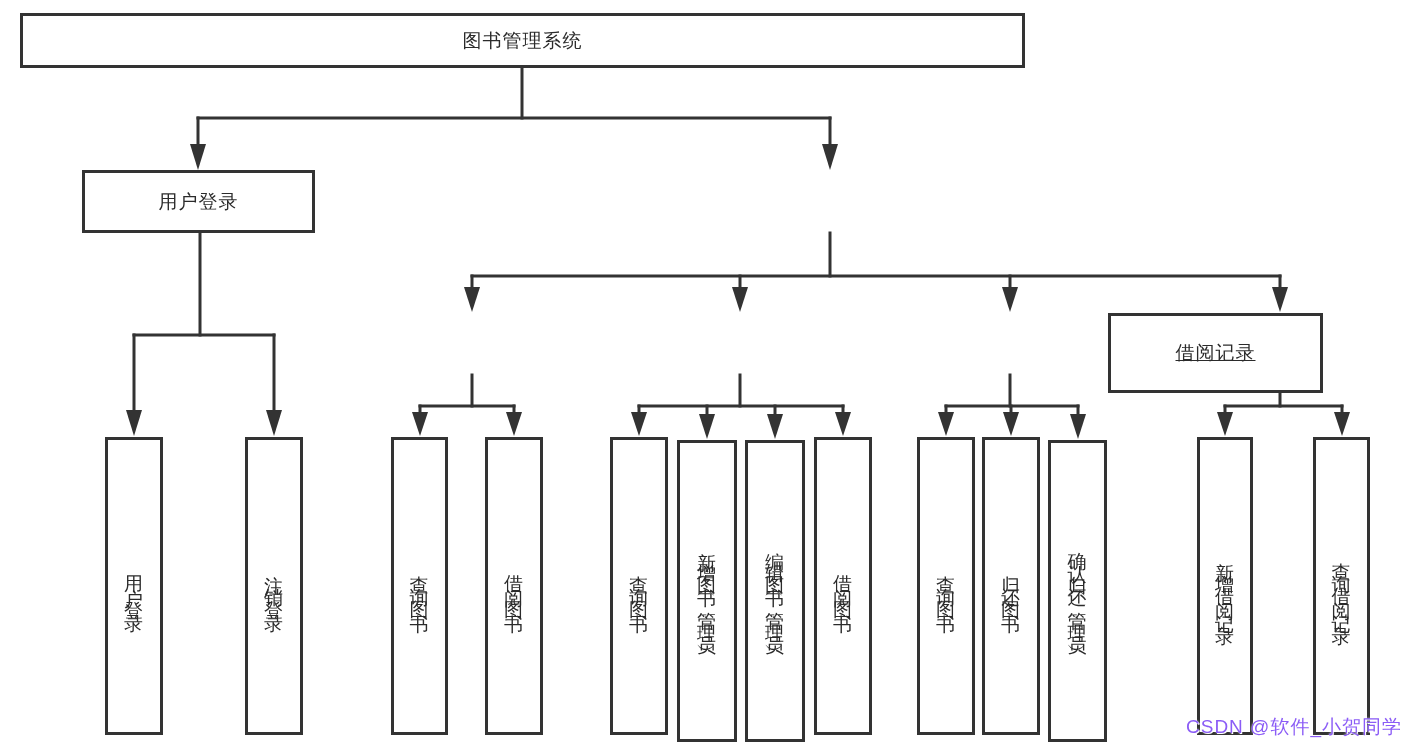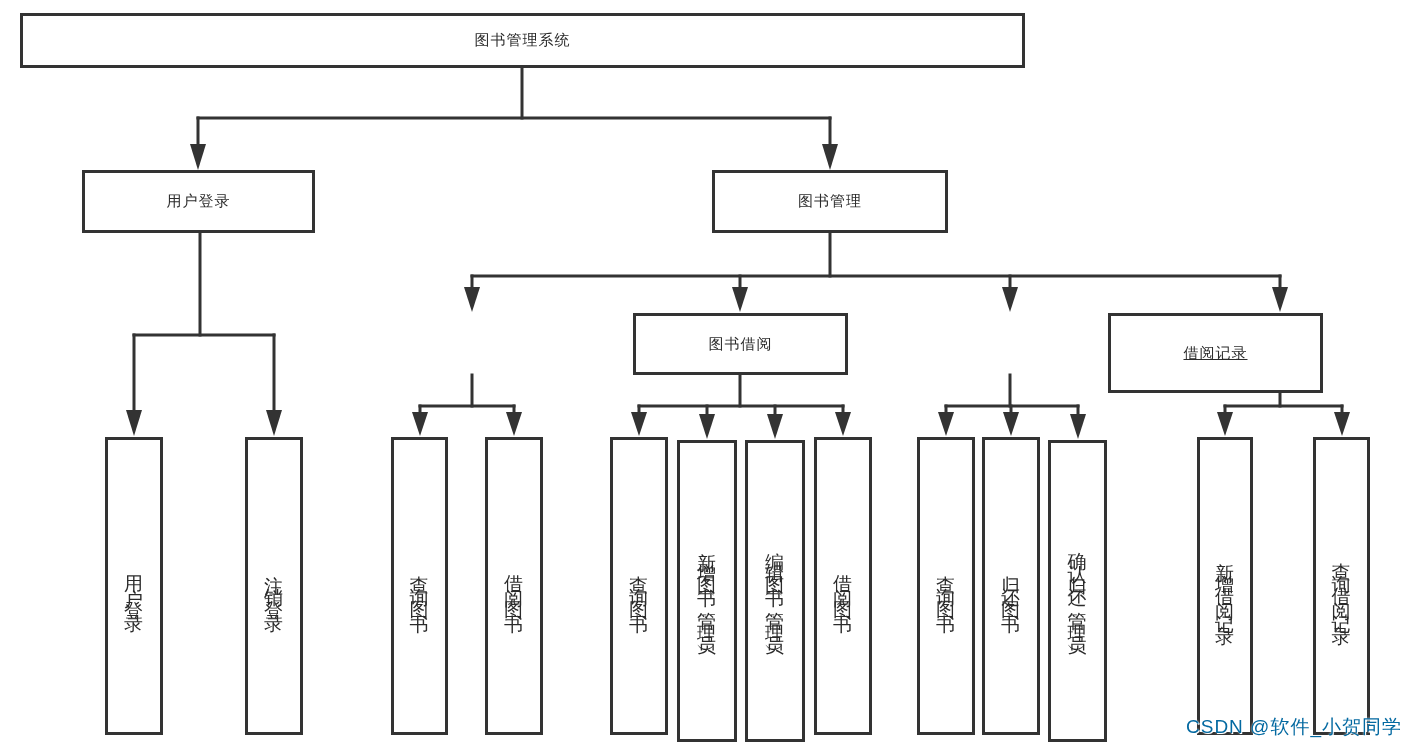--- a/index.html
+++ b/index.html
@@ -29,40 +29,40 @@
     position: absolute;
     box-sizing: border-box;
     background: #ffffff;
     border: 3px solid #333333;
     display: flex;
     align-items: center;
     justify-content: center;
     color: #2b2b2b;
   }
   .node.h span {
-    font-size: 15px;
+    font-size: 19px;
     letter-spacing: 1px;
     white-space: nowrap;
   }
   .node.v span {
     writing-mode: vertical-rl;
     font-size: 19px;
     letter-spacing: 13px;
     line-height: 1;
     white-space: nowrap;
   }
   .node.v.long span {
     letter-spacing: 12px;
   }
   .watermark {
     position: absolute;
     left: 1186px;
     top: 714px;
     font-size: 19px;
-    color: #0369a1;
+    color: #8b5cf6;
     letter-spacing: 1px;
     white-space: nowrap;
     text-shadow: 0 0 2px #ffffff, 1px 1px 0 #ffffff;
     z-index: 5;
   }
 </style>
 </head>
 <body>
 
 <div class="canvas">
@@ -129,27 +129,21 @@
     <polygon points="1334,412 1350,412 1342,436"></polygon>
   </svg>
 
   <div class="node h" style="left:20px; top:13px; width:1005px; height:55px;">
     <span>图书管理系统</span>
   </div>
 
   <div class="node h" style="left:82px; top:170px; width:233px; height:63px;">
     <span>用户登录</span>
   </div>
-  <div class="node h" style="left:712px; top:170px; width:236px; height:63px;">
-    <span>图书管理</span>
-  </div>
 
-  <div class="node h" style="left:633px; top:313px; width:215px; height:62px;">
-    <span>图书借阅</span>
-  </div>
   <div class="node h" style="left:1108px; top:313px; width:215px; height:80px;text-decoration:underline;">
     <span>借阅记录</span>
   </div>
 
   <div class="node v" style="left:105px; top:437px; width:58px; height:298px;">
     <span>用户登录</span>
   </div>
   <div class="node v" style="left:245px; top:437px; width:58px; height:298px;">
     <span>注销登录</span>
   </div>

